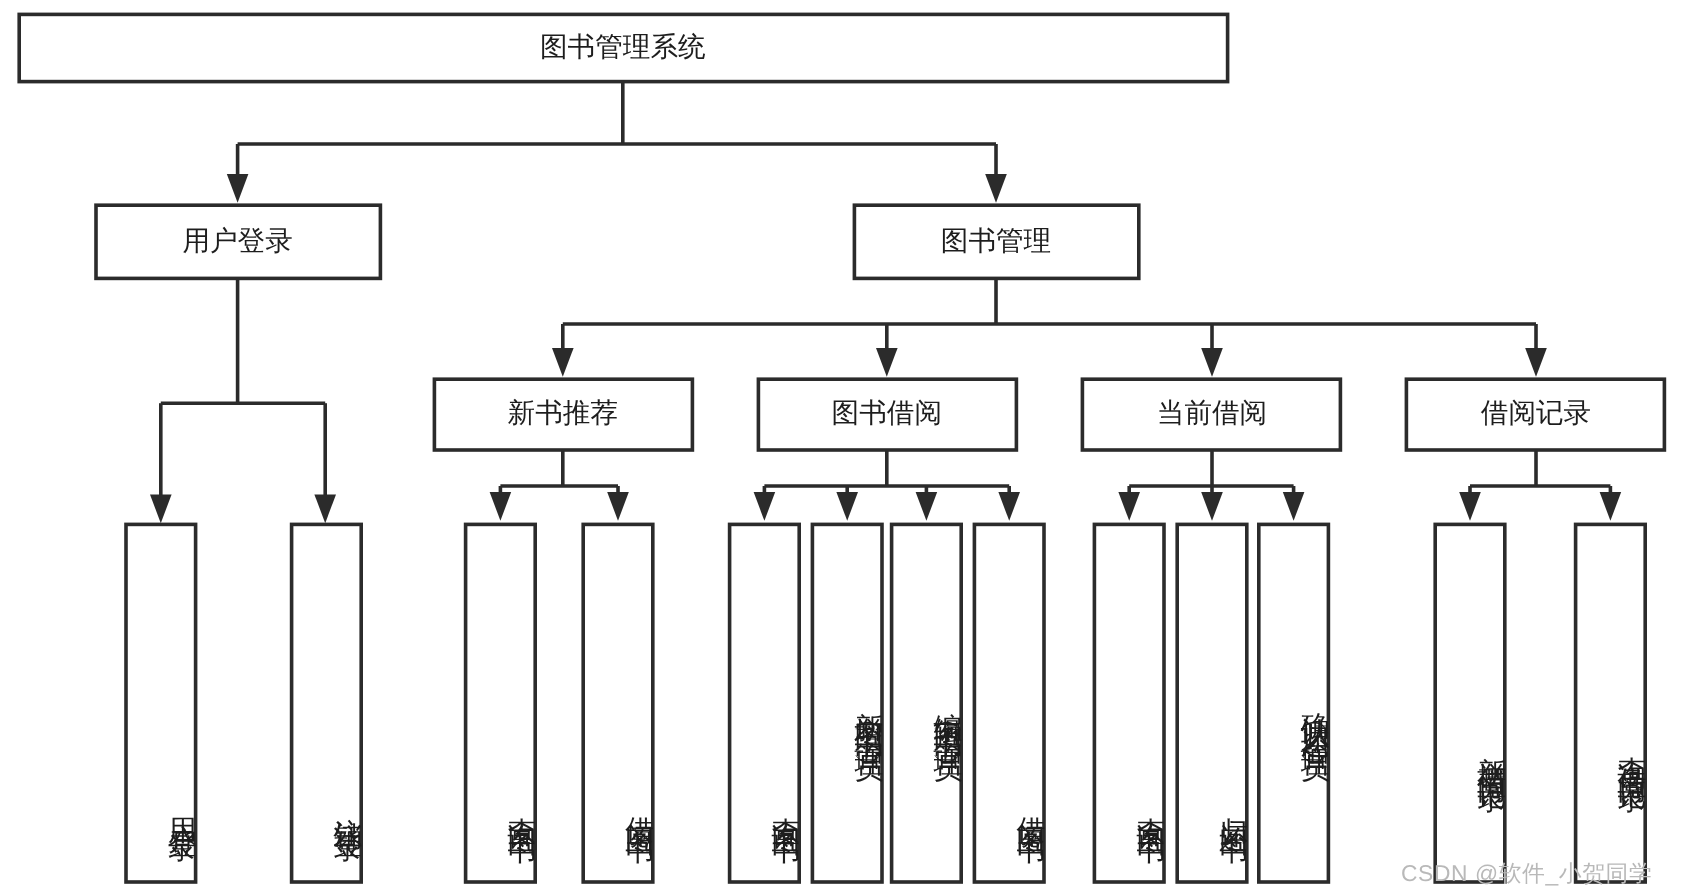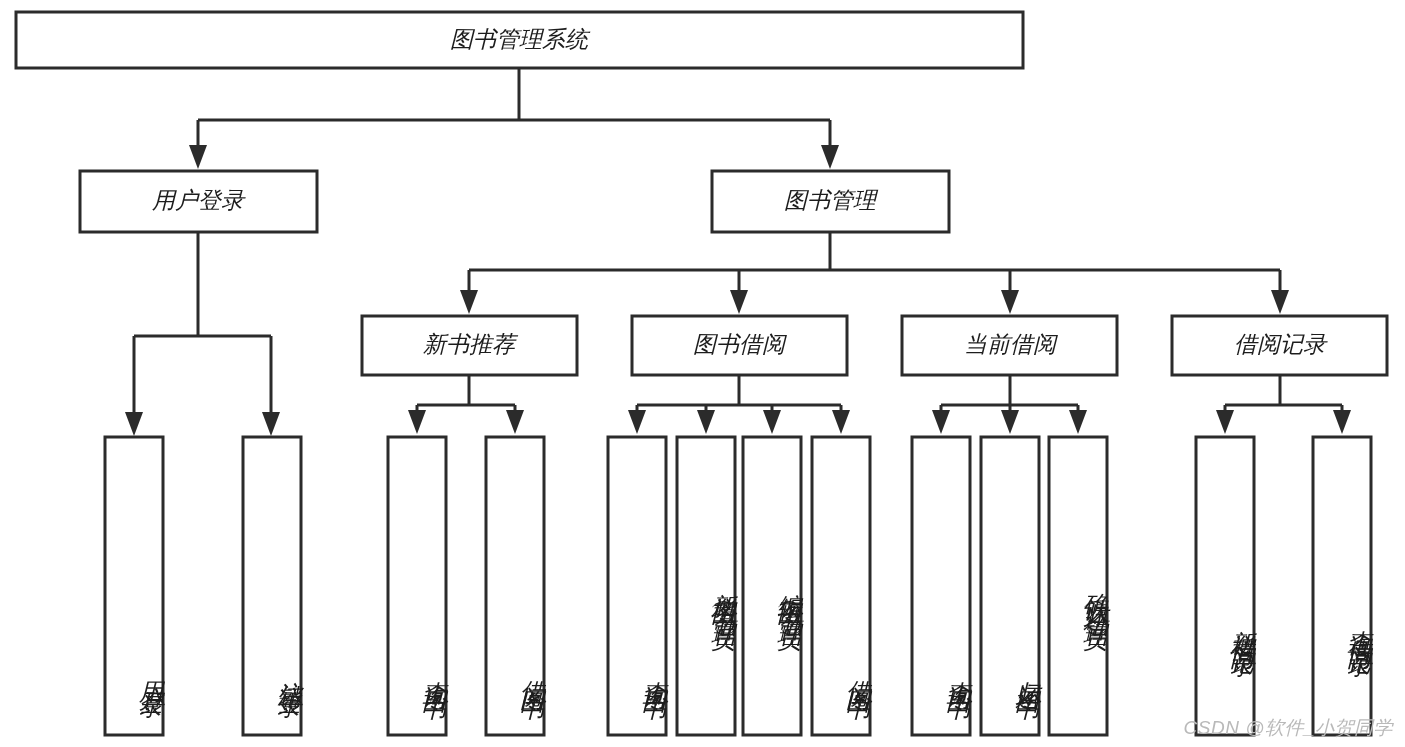--- a/index.html
+++ b/index.html
@@ -9,21 +9,20 @@
   }
   body {
     font-family: "Liberation Sans", "DejaVu Sans", sans-serif;
   }
   #canvas {
     position: relative;
     width: 1405px;
     height: 747px;
     background: #ffffff;
     overflow: hidden;
-    font-style: italic;
   }
   svg.diagram {
     position: absolute;
     left: 0;
     top: 0;
     width: 1405px;
     height: 747px;
   }
   .node-box {
     fill: #ffffff;
@@ -56,21 +55,21 @@
     font-family: "Liberation Sans", "DejaVu Sans", sans-serif;
     font-size: 24px;
     line-height: 1;
     letter-spacing: 5px;
     color: #1d1d1d;
     white-space: nowrap;
     pointer-events: none;
   }
   .watermark {
     position: absolute;
-    right: 12px;
+    right: 28px;
     bottom: 6px;
     font-family: "Liberation Sans", "DejaVu Sans", sans-serif;
     font-size: 19px;
     color: #b9b9b9;
     white-space: nowrap;
     letter-spacing: 0.5px;
   }
 </style>
 </head>
 <body>

